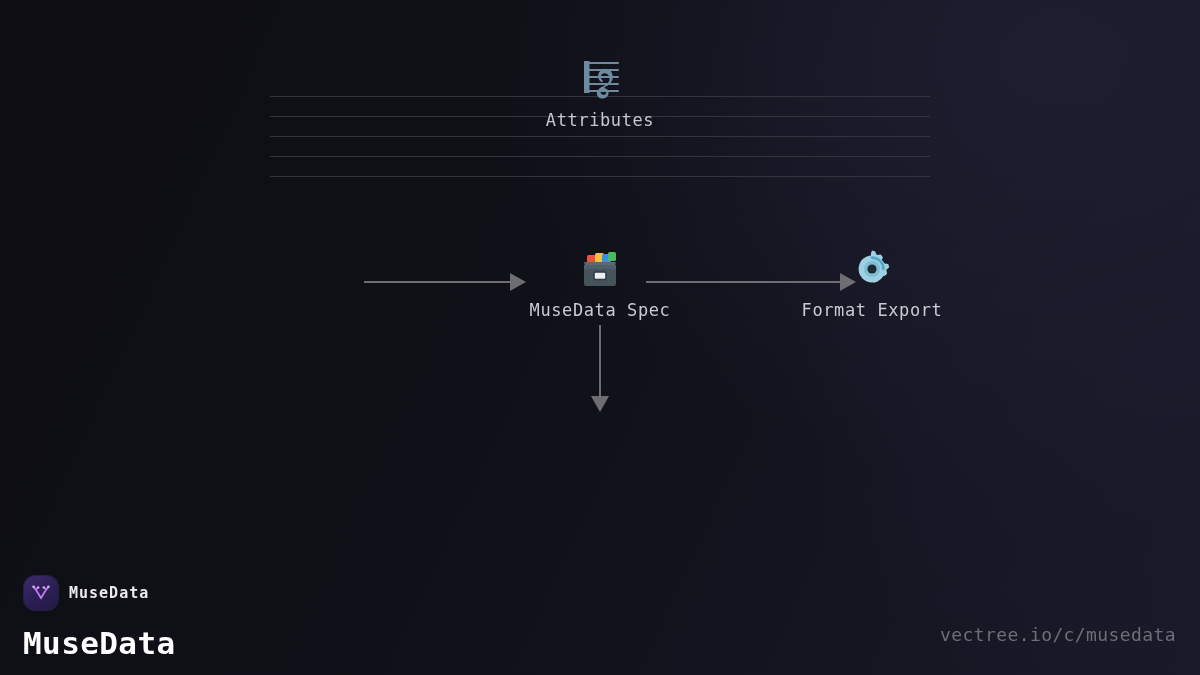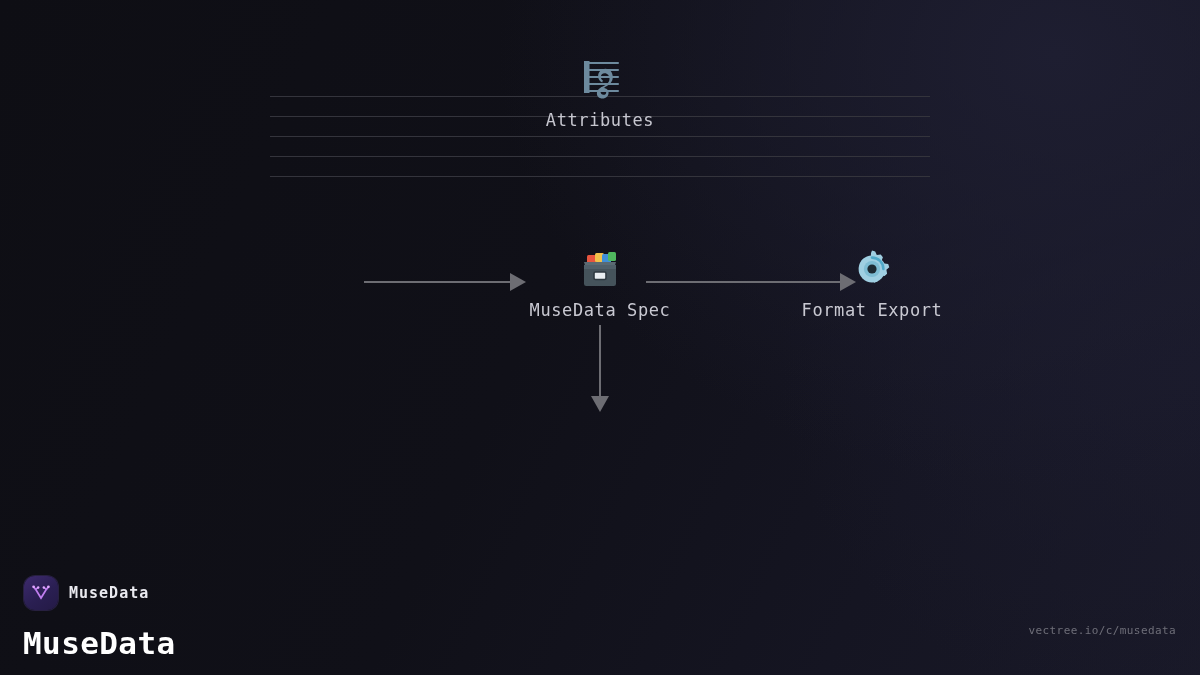--- a/index.html
+++ b/index.html
@@ -90,21 +90,21 @@
   }
   #brand-name {
     font-size:15px; font-weight:bold; letter-spacing:1px; color:#eaeaf0;
   }
   #page-title {
     position:absolute; left:23px; top:613px;
     font-size:31px; font-weight:bold; letter-spacing:0.4px; color:#ffffff;margin-top:12px;
   }
   #footer-url {
     position:absolute; right:24px; top:624px;
-    font-size:11px; letter-spacing:0.4px; color:#6e6e78;
+    font-size:18px; letter-spacing:0.4px; color:#6e6e78;
   }
 </style>
 </head>
 <body>
 
 <div id="stage">
 
   <div>
     <div class="staff" style="top:96px;"></div>
     <div class="staff" style="top:116px;"></div>

